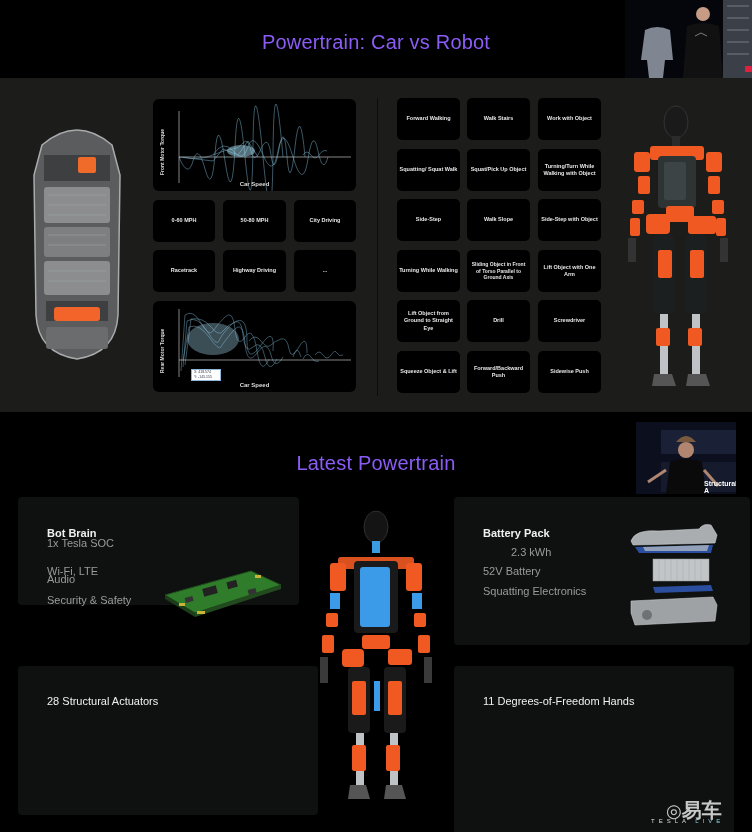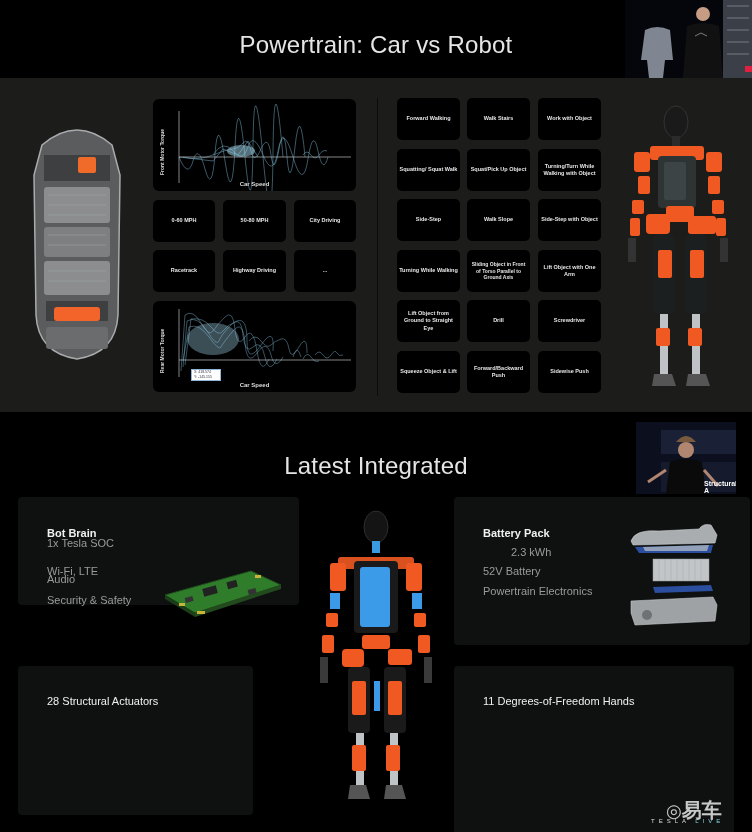--- a/index.html
+++ b/index.html
@@ -1,19 +1,19 @@
 <!DOCTYPE html>
 <html><head>
 <meta charset="utf-8">
 <style>
   * { box-sizing: border-box; margin: 0; padding: 0; }
   html, body { width: 752px; height: 832px; background: #000; overflow: hidden; }
   body { position: relative; font-family: "Liberation Sans", "DejaVu Sans", sans-serif; color: #fff; }
 
-  .slide-title { position: absolute; left: 0; width: 752px; text-align: center; font-size: 24px; font-weight: normal; color: #e5e5e5; letter-spacing: 0.2px; }
+  .slide-title { position: absolute; left: 0; width: 752px; text-align: center; font-size: 20px; font-weight: normal; color: #8b5cf6; letter-spacing: 0.2px; }
   #title-top { top: 31px; }
   #title-bottom { top: 452px; }
 
   .pip { position: absolute; overflow: hidden; background: #05060c; }
   #pip-top { left: 625px; top: 0; width: 127px; height: 78px; }
   #pip-bottom { left: 636px; top: 422px; width: 100px; height: 72px; background: #0c0f1e; }
 
   
   #pt-panel { position: absolute; left: 0; top: 78px; width: 752px; height: 334px; background: #1c1c1b; }
   #pt-divider { position: absolute; left: 377px; top: 98px; width: 1px; height: 298px; background: #0c0c0c; }
@@ -29,21 +29,21 @@
   .tooltip { position: absolute; left: 38px; top: 68px; width: 30px; height: 12px; background: #fff; border: 1px solid #8fb7d9; font-size: 3.5px; color: #334; line-height: 5px; padding-left: 2px; }
 
   .tile { position: absolute; background: #000; border-radius: 5px; display: flex; align-items: center; justify-content: center; text-align: center; font-size: 5.5px; font-weight: bold; color: #e6e6e6; line-height: 7.5px; padding: 2px; }
 
   .robot-orange { position: absolute; left: 620px; top: 100px; width: 120px; height: 290px; }
 
   
   .card { position: absolute; background: #0e1110; border-radius: 4px; }
   #card-brain { left: 18px; top: 497px; width: 281px; height: 108px; }
   #card-battery { left: 454px; top: 497px; width: 296px; height: 148px; }
-  #card-actuators { left: 18px; top: 666px; width: 235px; height: 149px; }
+  #card-actuators { left: 18px; top: 666px; width: 300px; height: 149px; }
   #card-hands { left: 454px; top: 666px; width: 280px; height: 176px; }
   .card-title { position: absolute; left: 29px; top: 30px; font-size: 11px; font-weight: bold; color: #f0f0f0; }
   .card-line { position: absolute; left: 29px; font-size: 11px; color: #9a9a9a; }
   .card-title-single { position: absolute; left: 29px; top: 29px; font-size: 11px; color: #f0f0f0; }
 
   .robot-blue { position: absolute; left: 318px; top: 505px; width: 116px; height: 300px; }
 
   .watermark { position: absolute; left: 666px; top: 797px; font-size: 20px; color: #e8e8e8; opacity: 0.85; font-weight: bold; }
   .tesla-live { position: absolute; left: 651px; top: 818px; font-size: 6px; letter-spacing: 4px; color: #ddd; }
   .tesla-live span.live { color: #8ad3e0; }
@@ -184,21 +184,21 @@
   <rect x="38" y="150" width="14" height="28" rx="2" fill="#f05a22"></rect>
   <rect x="70" y="150" width="14" height="28" rx="2" fill="#f05a22"></rect>
   <rect x="40" y="214" width="8" height="60" fill="#bfc3c6"></rect>
   <rect x="72" y="214" width="8" height="60" fill="#bfc3c6"></rect>
   <rect x="36" y="228" width="14" height="18" rx="2" fill="#f05a22"></rect>
   <rect x="68" y="228" width="14" height="18" rx="2" fill="#f05a22"></rect>
   <path d="M34 274 h18 l4 12 h-24z" fill="#555"></path>
   <path d="M68 274 h18 l4 12 h-24z" fill="#555"></path>
 </svg>
 
-<div id="title-bottom" class="slide-title">Latest Integrated</div>
+<div id="title-bottom" class="slide-title">Latest Powertrain</div>
 
 <div id="pip-bottom" class="pip">
   <svg width="100" height="72" viewBox="0 0 100 72">
     <rect width="100" height="72" fill="#0c0f1e"></rect>
     <rect x="25" y="8" width="75" height="24" fill="#1a2035"></rect>
     <rect x="25" y="40" width="75" height="30" fill="#151a2c"></rect>
     <circle cx="50" cy="28" r="8" fill="#b08670"></circle>
     <path d="M40 20 q10 -12 20 0" fill="#7a5a3e"></path>
     <path d="M34 40 q16 -6 32 0 l4 32 h-40 z" fill="#0a0a0a"></path>
     <path d="M12 60 l18 -12" stroke="#b08670" stroke-width="3"></path>
@@ -224,21 +224,21 @@
     <rect x="16" y="36" width="6" height="3" fill="#c9b33a"></rect>
     <rect x="34" y="44" width="8" height="3" fill="#c9b33a"></rect>
     <rect x="92" y="8" width="6" height="3" fill="#c9b33a"></rect>
   </svg>
 </div>
 
 <div id="card-battery" class="card">
   <div class="card-title">Battery Pack</div>
   <div class="card-line" style="top:49px;margin-left:28px;">2.3 kWh</div>
   <div class="card-line" style="top:68px;">52V Battery</div>
-  <div class="card-line" style="top:88px;">Powertrain Electronics</div>
+  <div class="card-line" style="top:88px;">Squatting Electronics</div>
   <svg style="position:absolute;left:175px;top:26px;" width="95" height="108" viewBox="0 0 95 108">
     <path d="M2 18 Q6 6 30 8 L70 6 Q74 0 82 2 L88 12 L86 20 L4 22 Z" fill="#a9adb0" stroke="#cfd2d4" stroke-width="0.6"></path>
     <path d="M6 24 L84 22 L82 30 L10 30 Z" fill="#2b4e9e"></path>
     <path d="M14 24 L80 22 L78 28 L16 28 Z" fill="#bfc3c6" opacity="0.7"></path>
     <rect x="24" y="36" width="56" height="22" fill="#c2c5c7" stroke="#9da0a2" stroke-width="0.5"></rect>
     <g stroke="#9da0a2" stroke-width="0.4">
         <path d="M30 36v22M36 36v22M42 36v22M48 36v22M54 36v22M60 36v22M66 36v22M72 36v22"></path>
       </g>
     <path d="M24 64 L82 62 L84 68 L26 70 Z" fill="#2b4e9e"></path>
     <path d="M2 78 L84 74 L88 82 L86 98 L6 102 L2 90 Z" fill="#9ea2a5" stroke="#c7cacc" stroke-width="0.6"></path>

